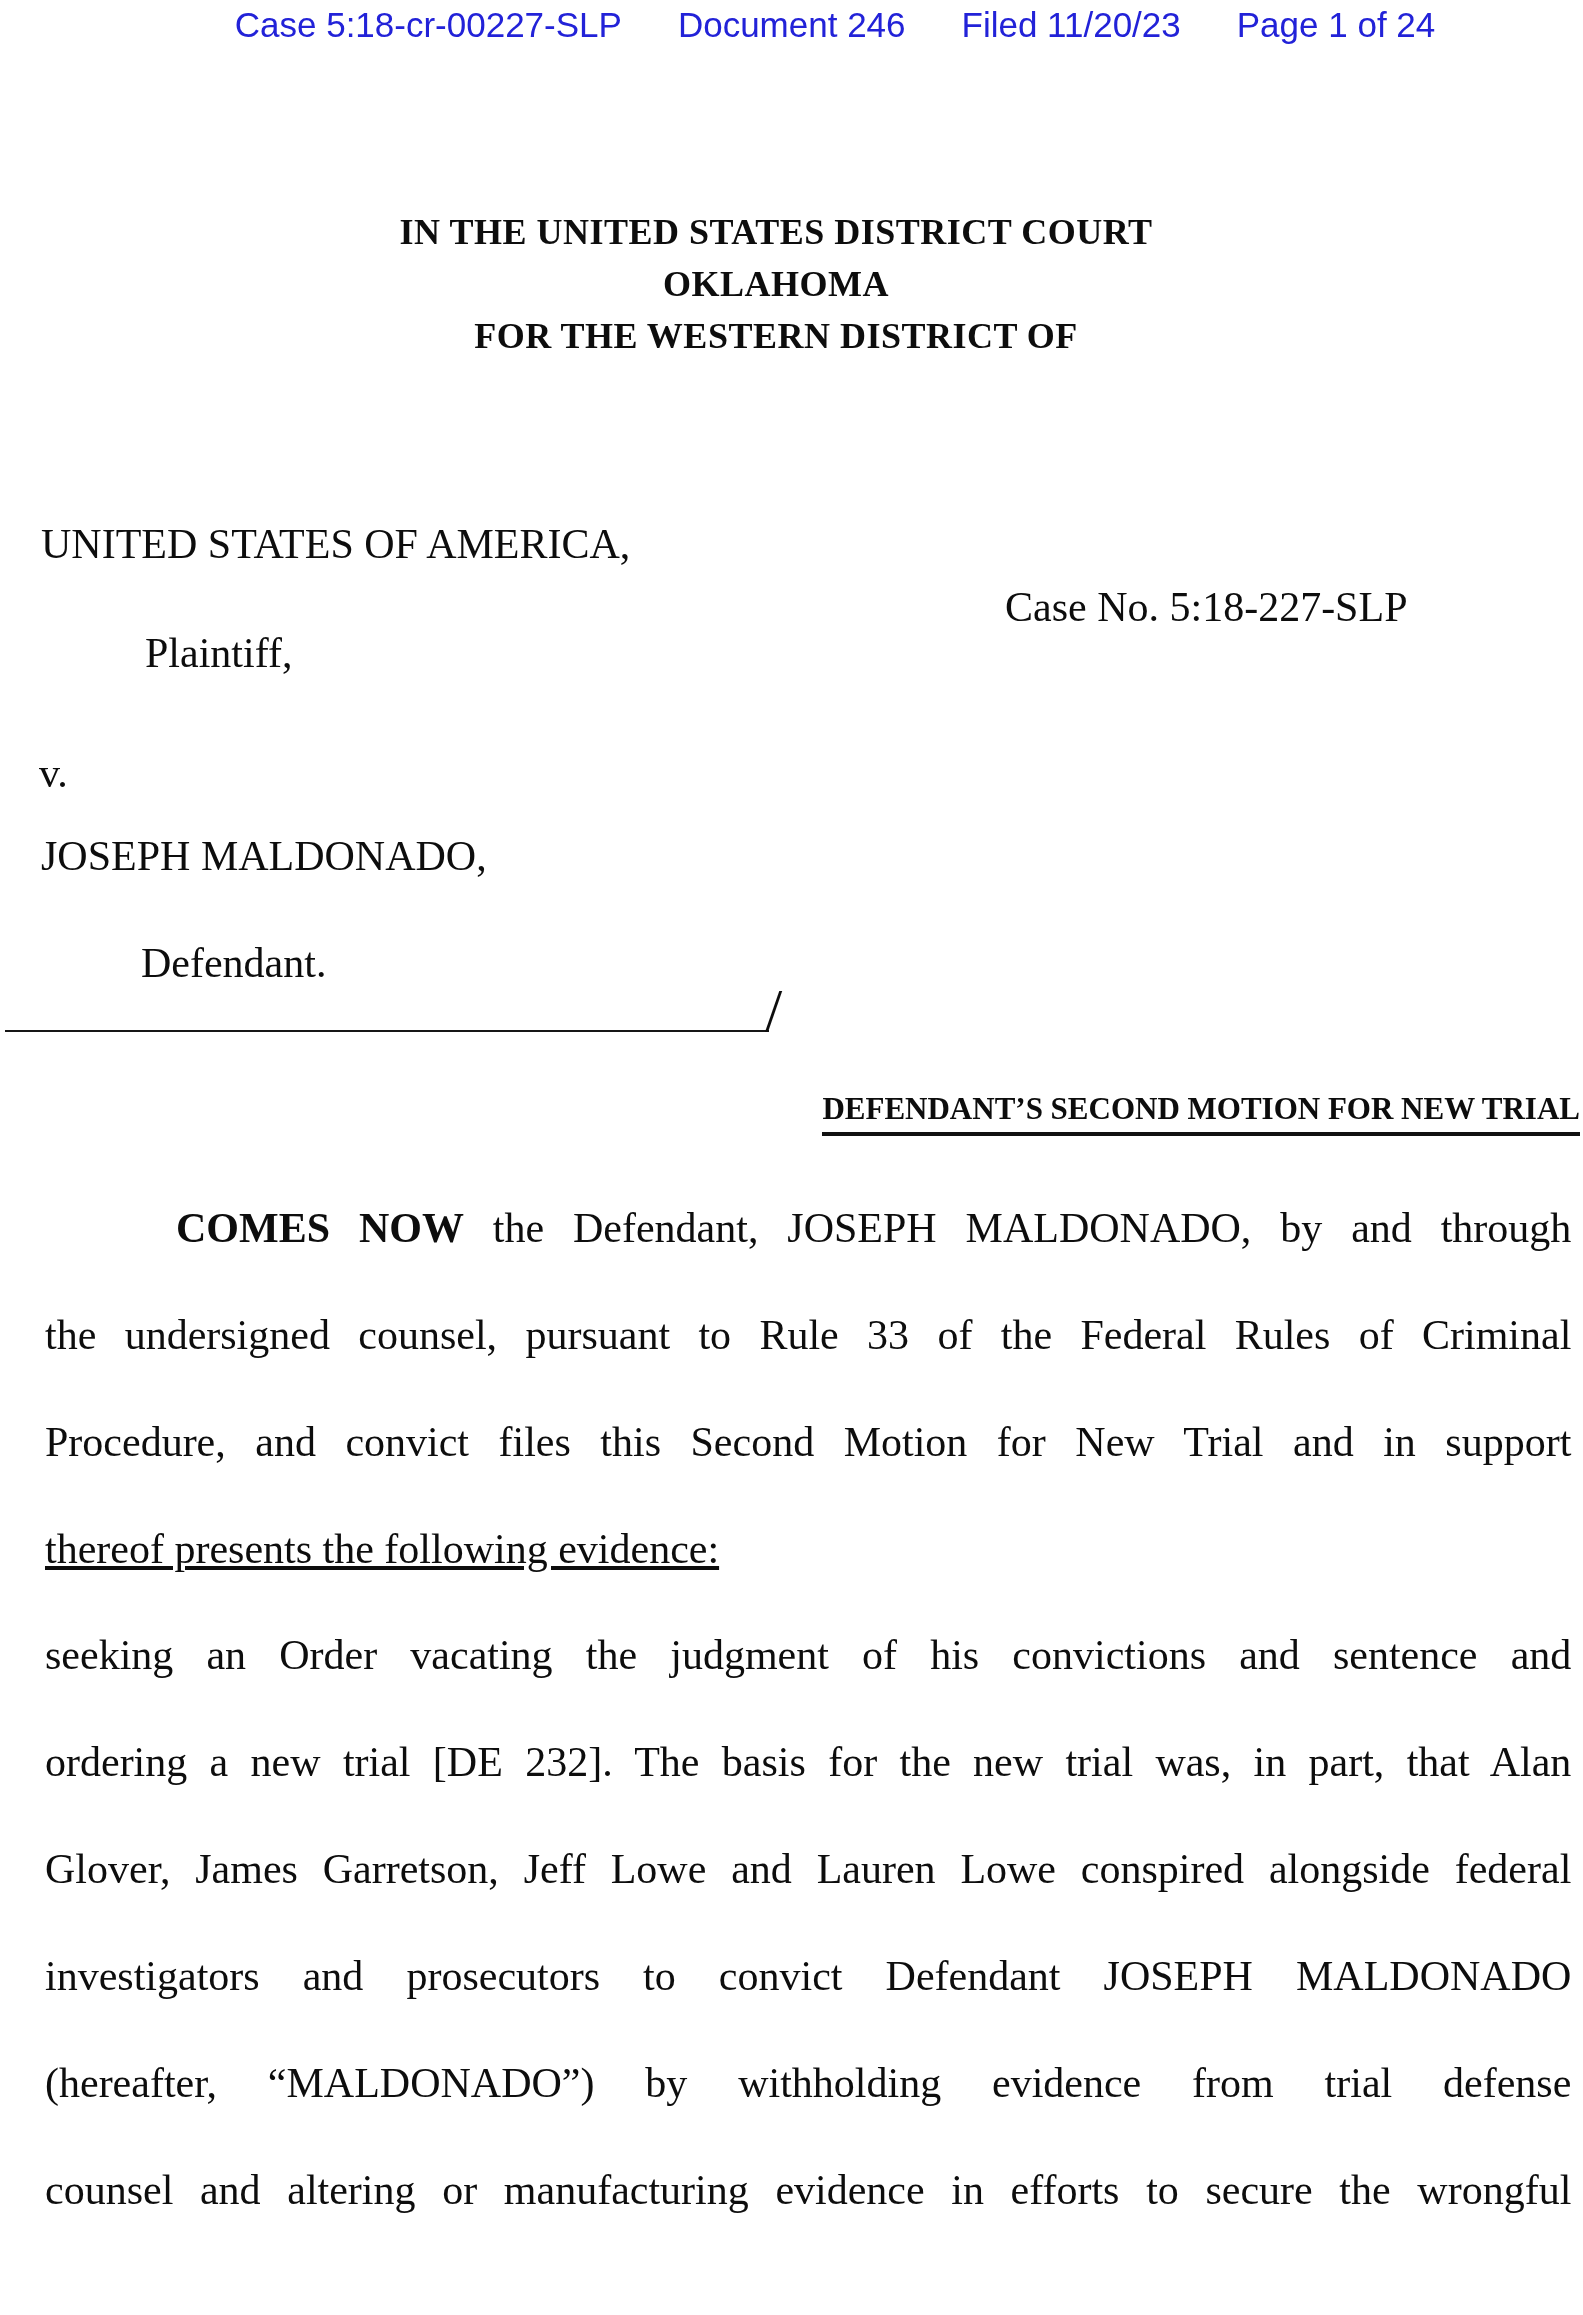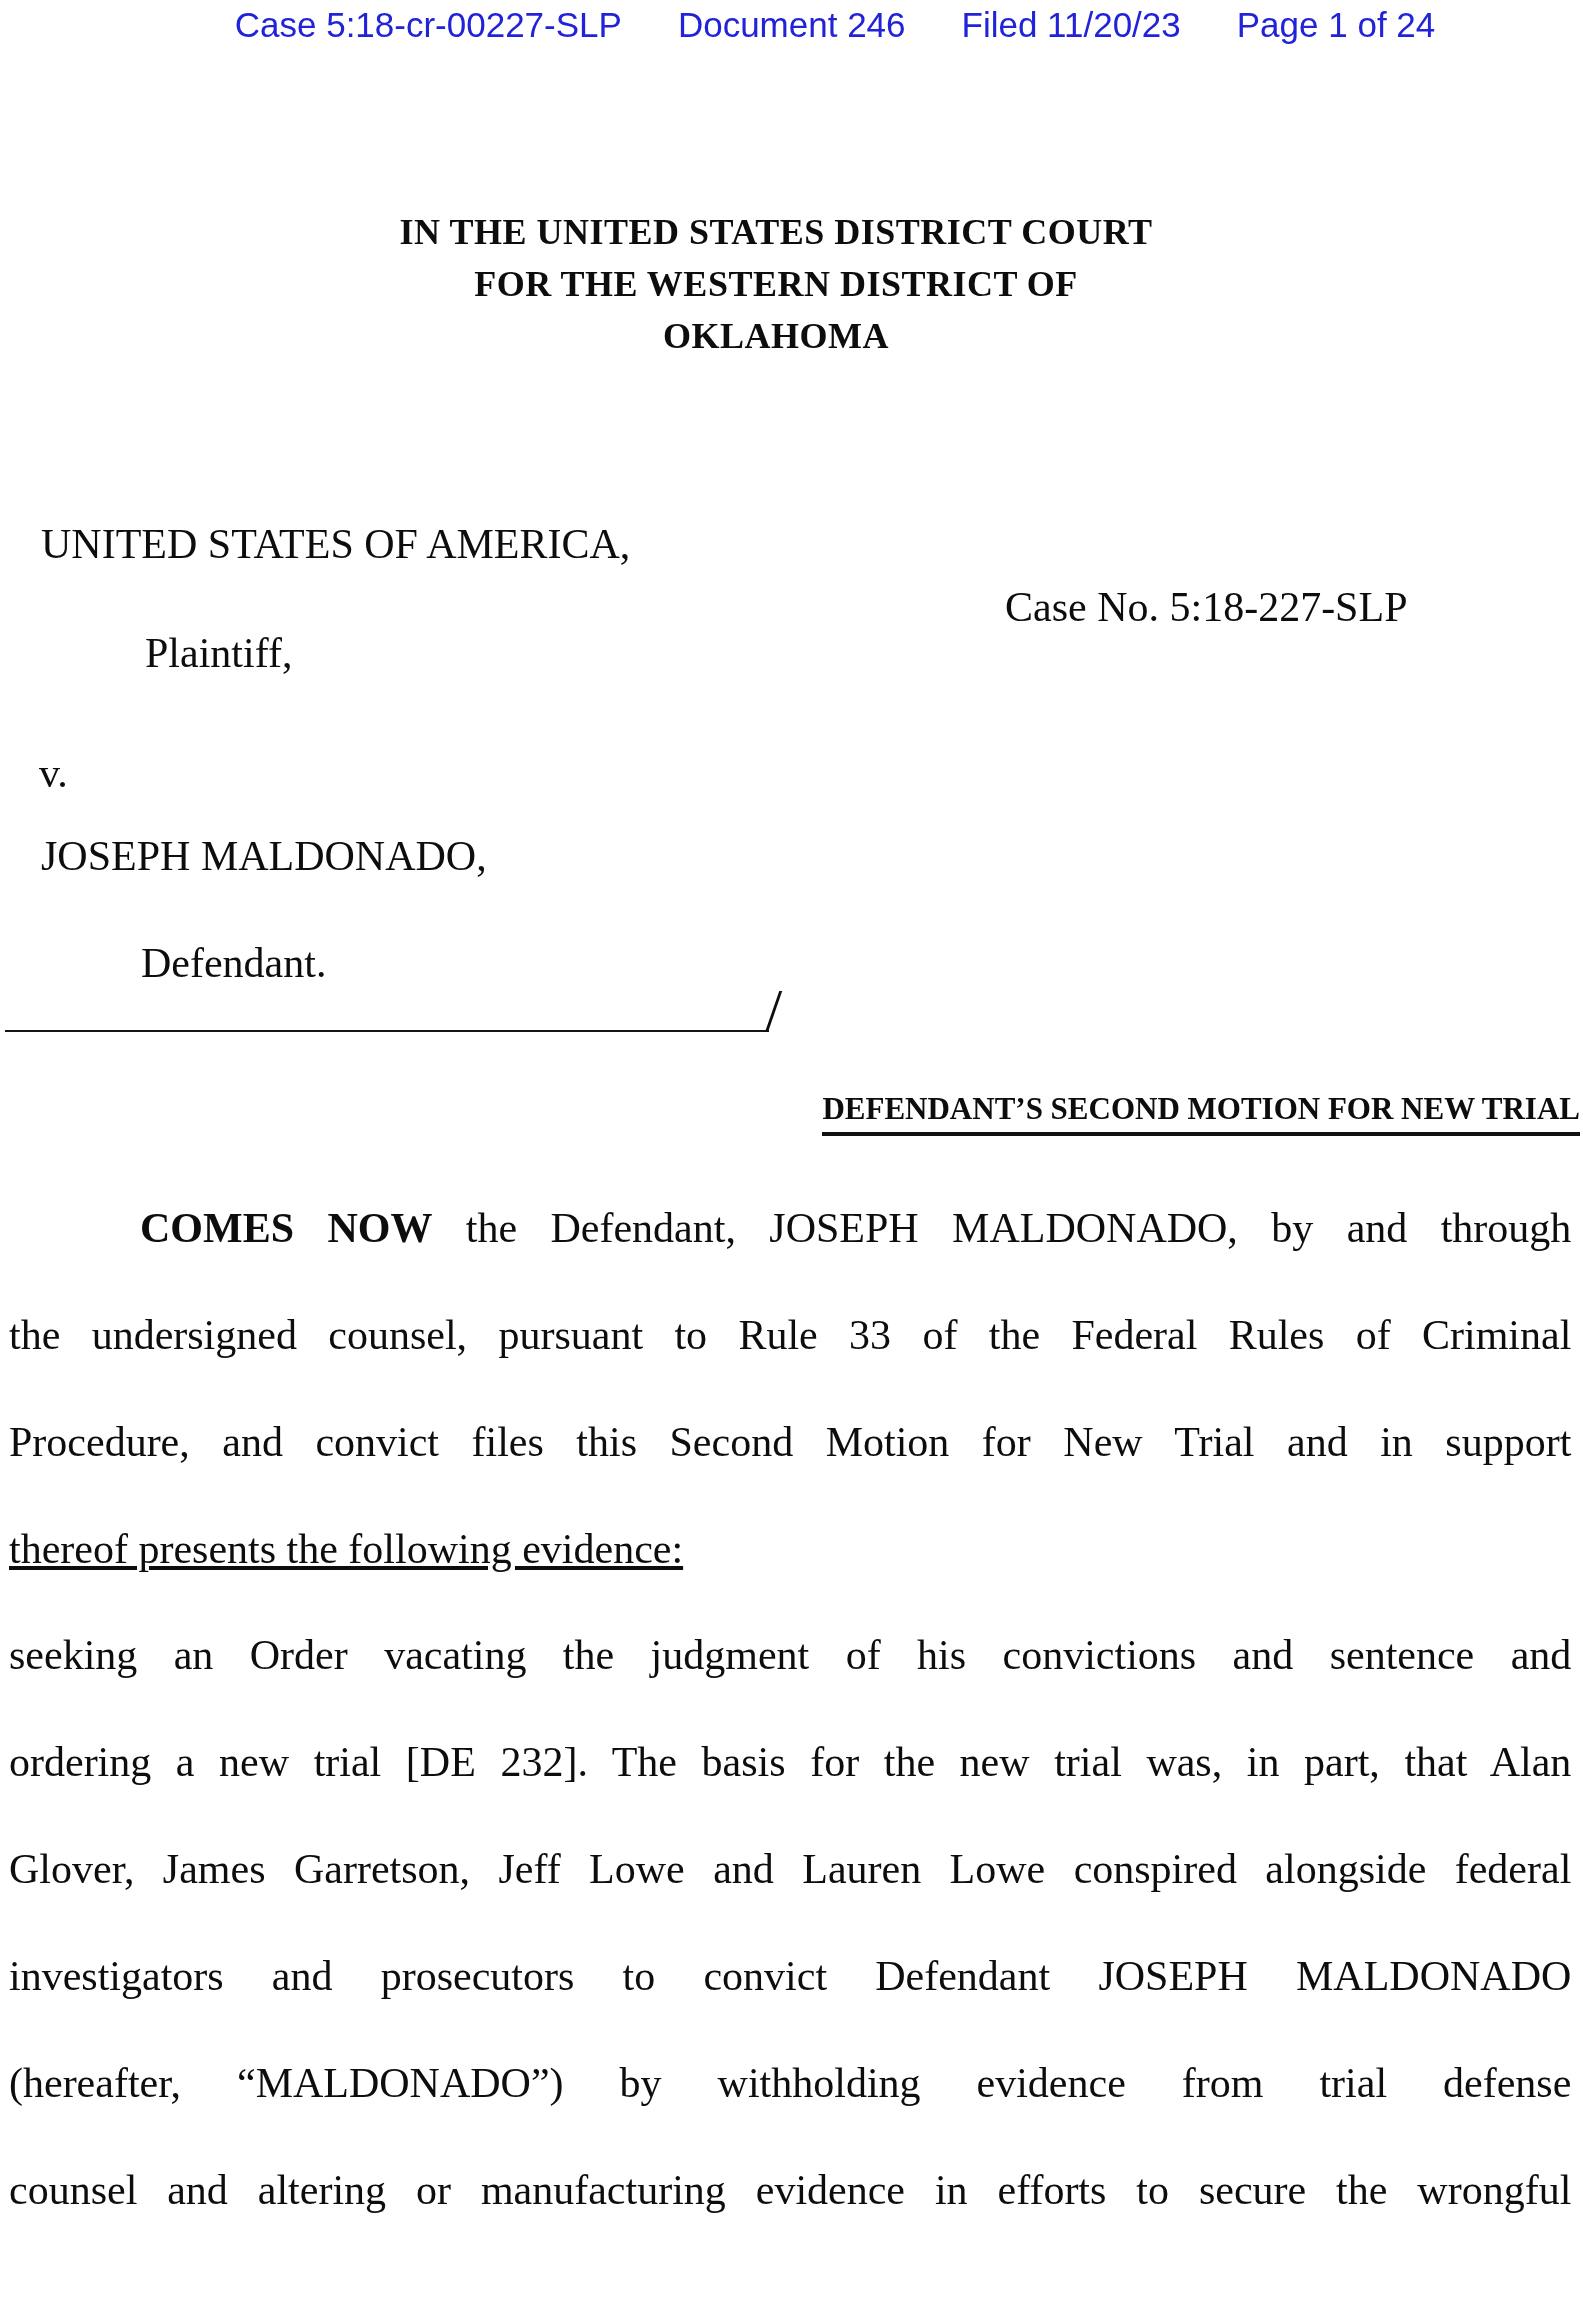--- a/index.html
+++ b/index.html
@@ -74,39 +74,40 @@
     font-size:42px;
   }
   .para1{top:1175px;}
   .para2{top:1602px;}
   .jline{
     line-height:107px;
     text-align:justify;
     text-align-last:justify;
     text-justify:inter-word;
     white-space:normal;
+    margin-left:36px;
   }
   .jline.lastline{text-align-last:left;text-decoration:underline;}
   .indent{padding-left:131px;}
   .b{font-weight:700;}
   .numgap{display:inline-block; width:87px;}
 </style>
 </head>
 <body>
 
 <div class="page">
 
   <div class="doc-header">
     <span class="seg">Case 5:18-cr-00227-SLP</span><span class="seg">Document 246</span><span class="seg">Filed 11/20/23</span><span class="seg">Page 1 of 24</span>
   </div>
 
   <div class="court-title">
     <div>IN THE UNITED STATES DISTRICT COURT</div>
+    <div>OKLAHOMA</div>
     <div>FOR THE WESTERN DISTRICT OF</div>
-    <div>OKLAHOMA</div>
   </div>
 
   <div class="cap cap-us">UNITED STATES OF AMERICA,</div>
   <div class="cap cap-caseno">Case No. 5:18-227-SLP</div>
   <div class="cap cap-plaintiff">Plaintiff,</div>
   <div class="cap cap-v">v.</div>
   <div class="cap cap-joseph">JOSEPH MALDONADO,</div>
   <div class="cap cap-defendant">Defendant.</div>
   <div class="cap-rule"></div>
   <div class="cap-slash">/</div>

